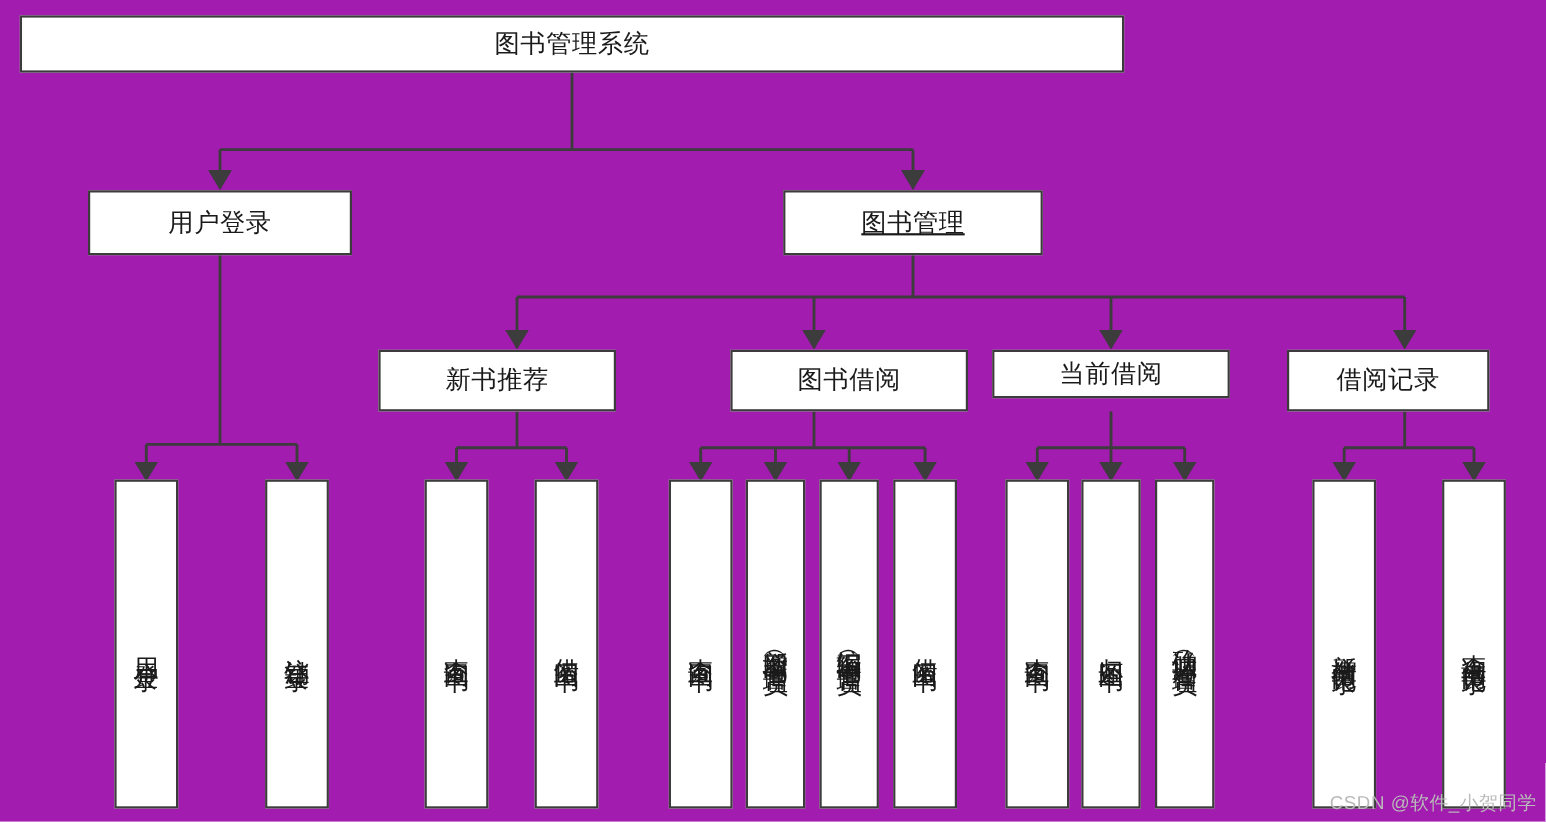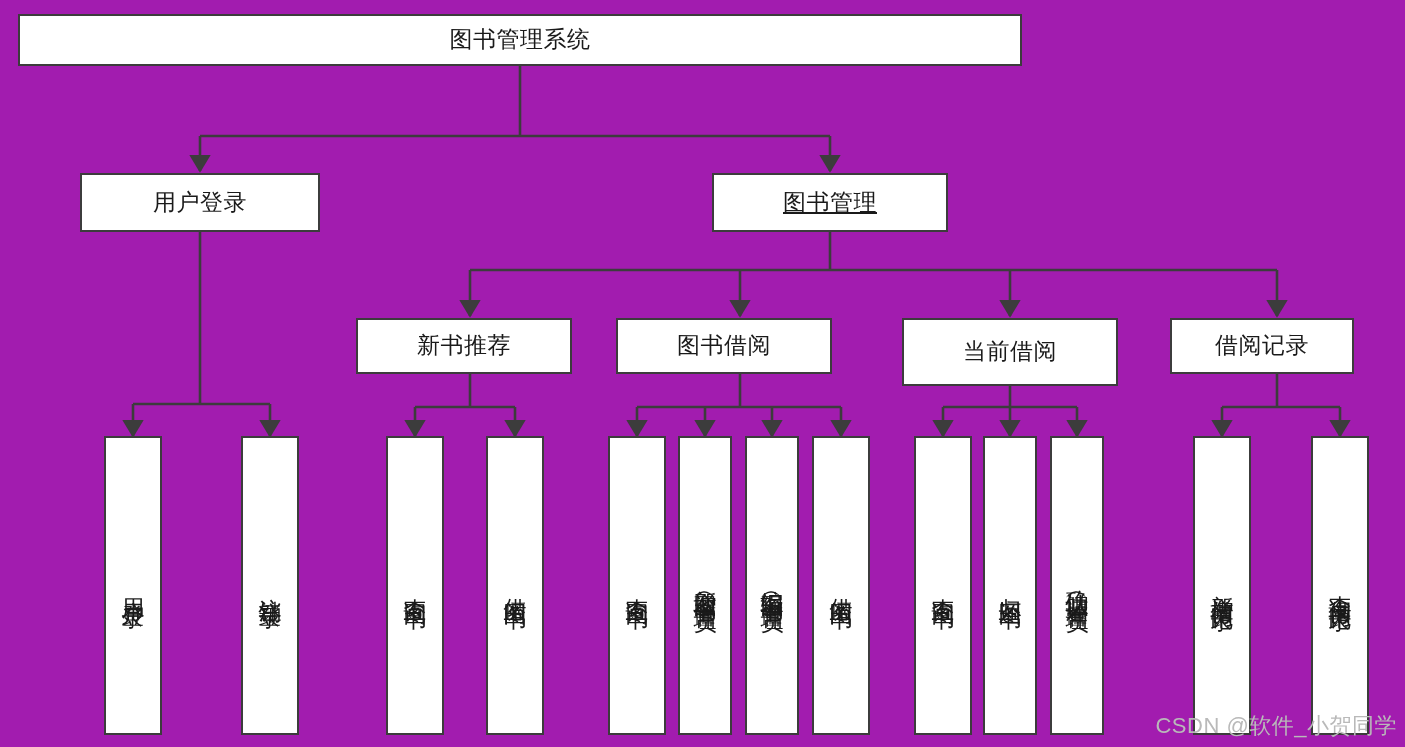--- a/index.html
+++ b/index.html
@@ -46,21 +46,21 @@
     text-orientation: upright;
     letter-spacing: 3px;
     line-height: 1.25;
     padding: 4px 0;
     white-space: nowrap;
   }
   #watermark {
     position: absolute;
     right: 8px;
     bottom: 6px;
-    font-size: 22px;
+    font-size: 17px;
     color: #b9b9b9;
     z-index: 5;
     white-space: nowrap;
     letter-spacing: 0.5px;
   }
 </style>
 </head>
 <body>
 
 <div id="canvas">
@@ -119,27 +119,27 @@
     <span>图书管理系统</span>
   </div>
 
   <div class="node node-h" style="left:80px; top:173px; width:240px; height:59px;">
     <span>用户登录</span>
   </div>
   <div class="node node-h" style="left:712px; top:173px; width:236px; height:59px;text-decoration:underline;">
     <span>图书管理</span>
   </div>
 
-  <div class="node node-h" style="left:356px; top:318px; width:216px; height:56px;">
+  <div class="node node-h" style="left:344px; top:318px; width:216px; height:56px;">
     <span>新书推荐</span>
   </div>
-  <div class="node node-h" style="left:616px; top:318px; width:216px; height:56px;">
+  <div class="node node-h" style="left:664px; top:318px; width:216px; height:56px;">
     <span>图书借阅</span>
   </div>
-  <div class="node node-h" style="left:902px; top:318px; width:216px; height:68px;">
+  <div class="node node-h" style="left:902px; top:318px; width:216px; height:44px;">
     <span>当前借阅</span>
   </div>
   <div class="node node-h" style="left:1170px; top:318px; width:184px; height:56px;">
     <span>借阅记录</span>
   </div>
 
   <div class="node node-v" style="left:104px; top:436px; width:58px; height:299px;">
     <span>用户登录</span>
   </div>
   <div class="node node-v" style="left:241px; top:436px; width:58px; height:299px;">

